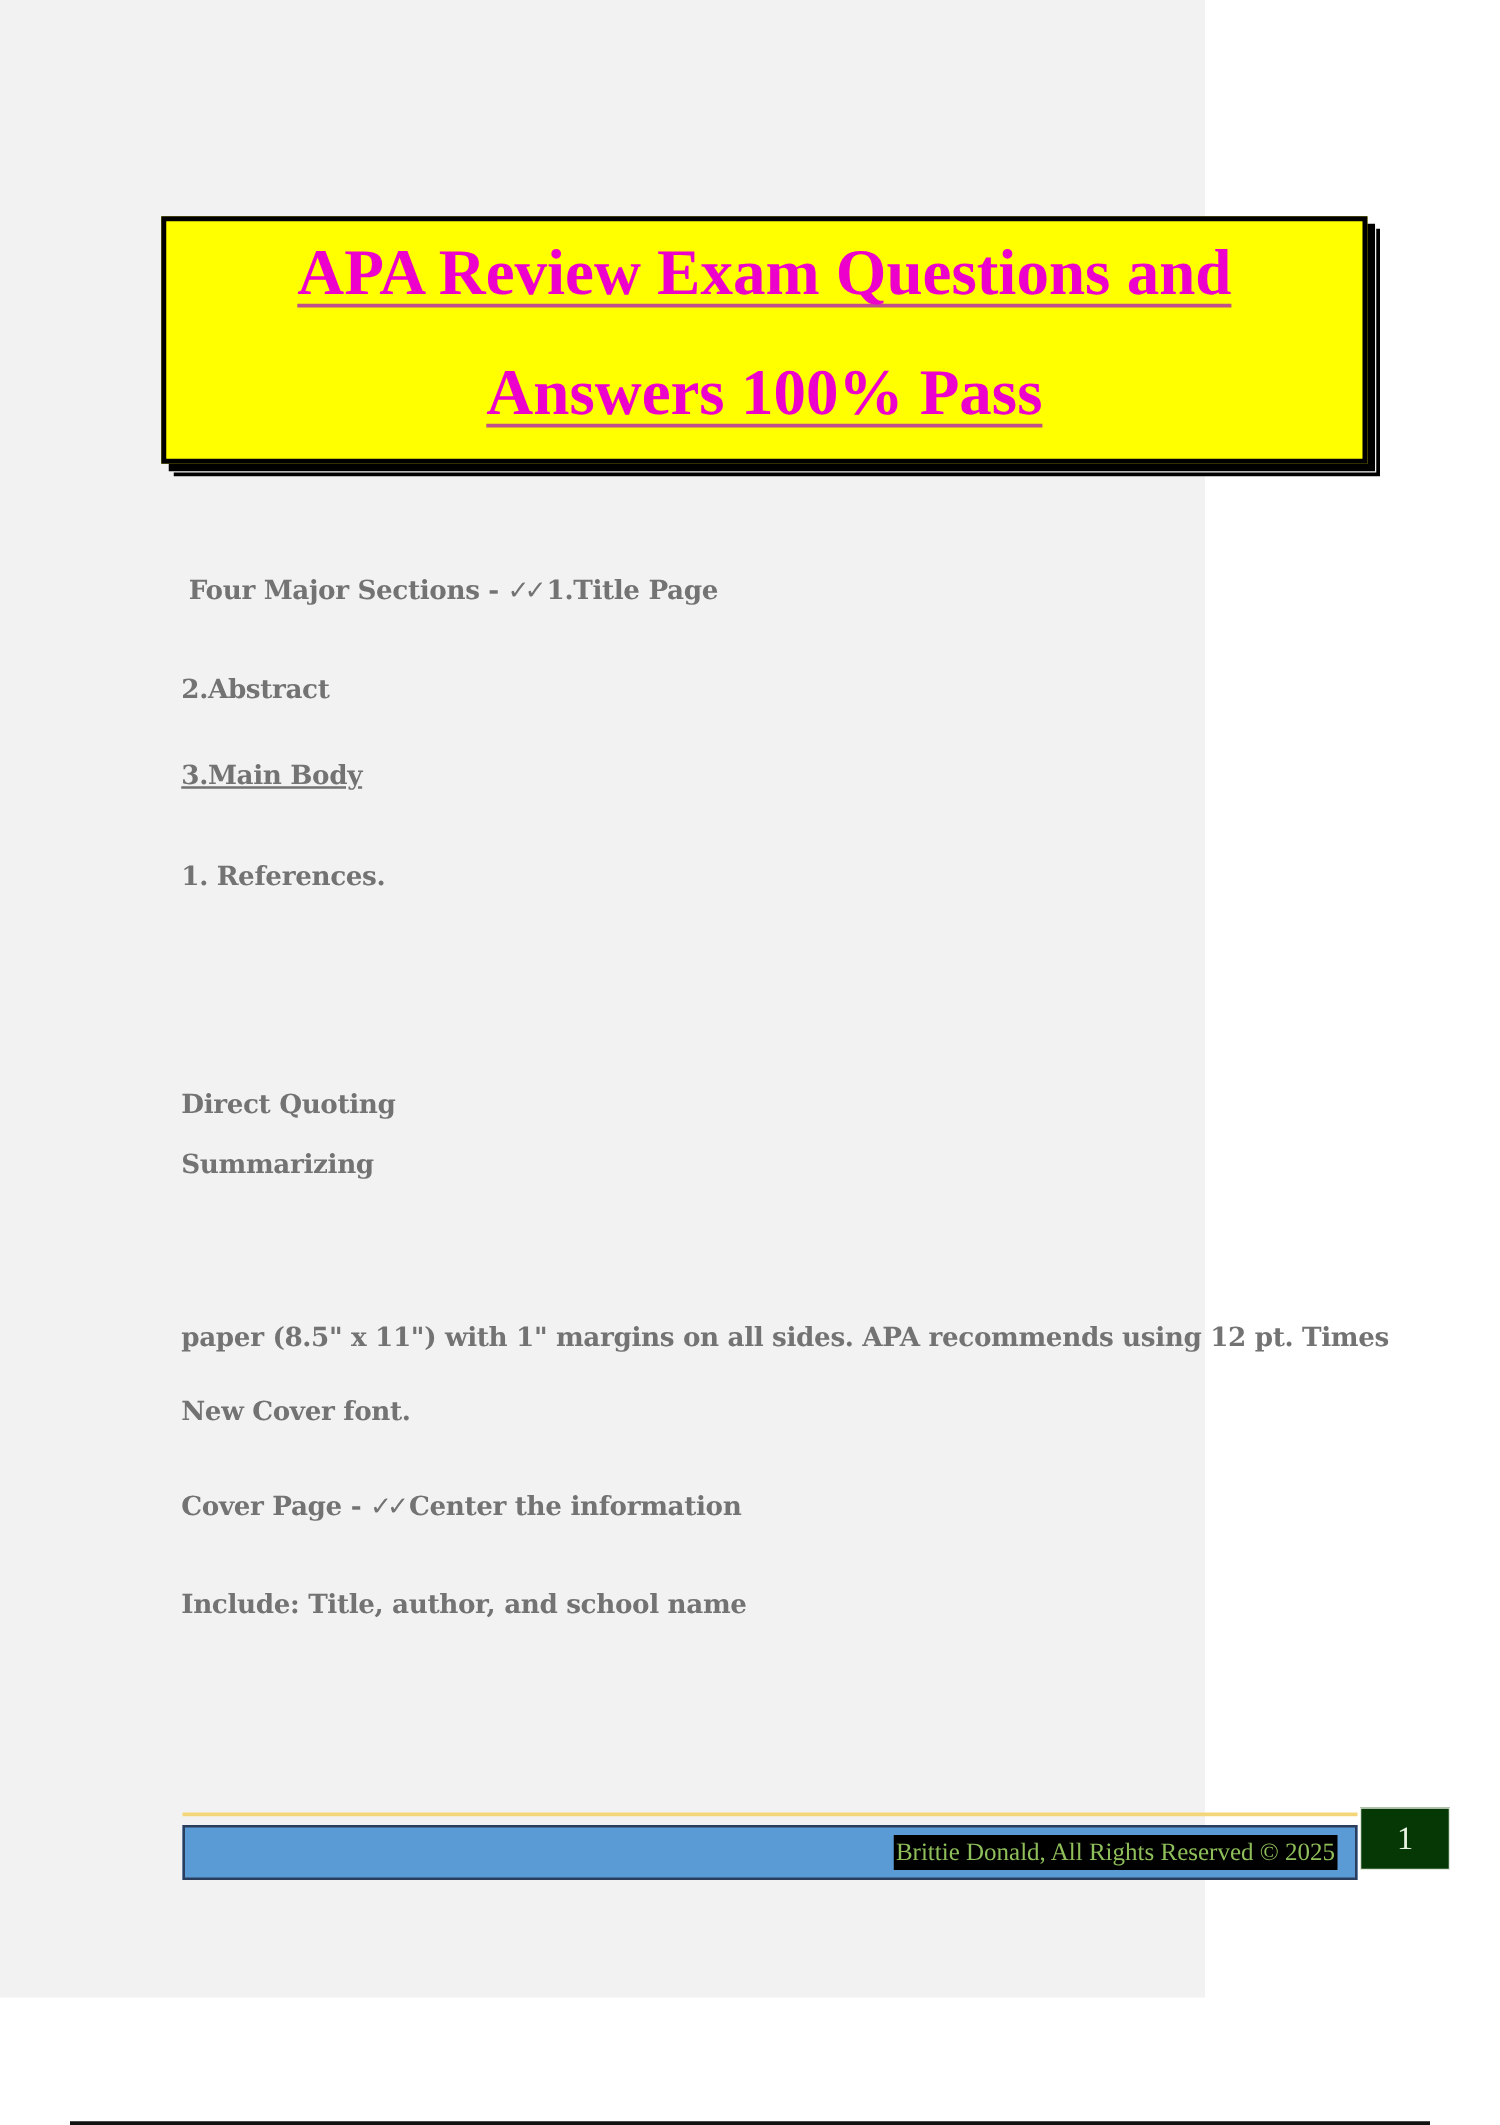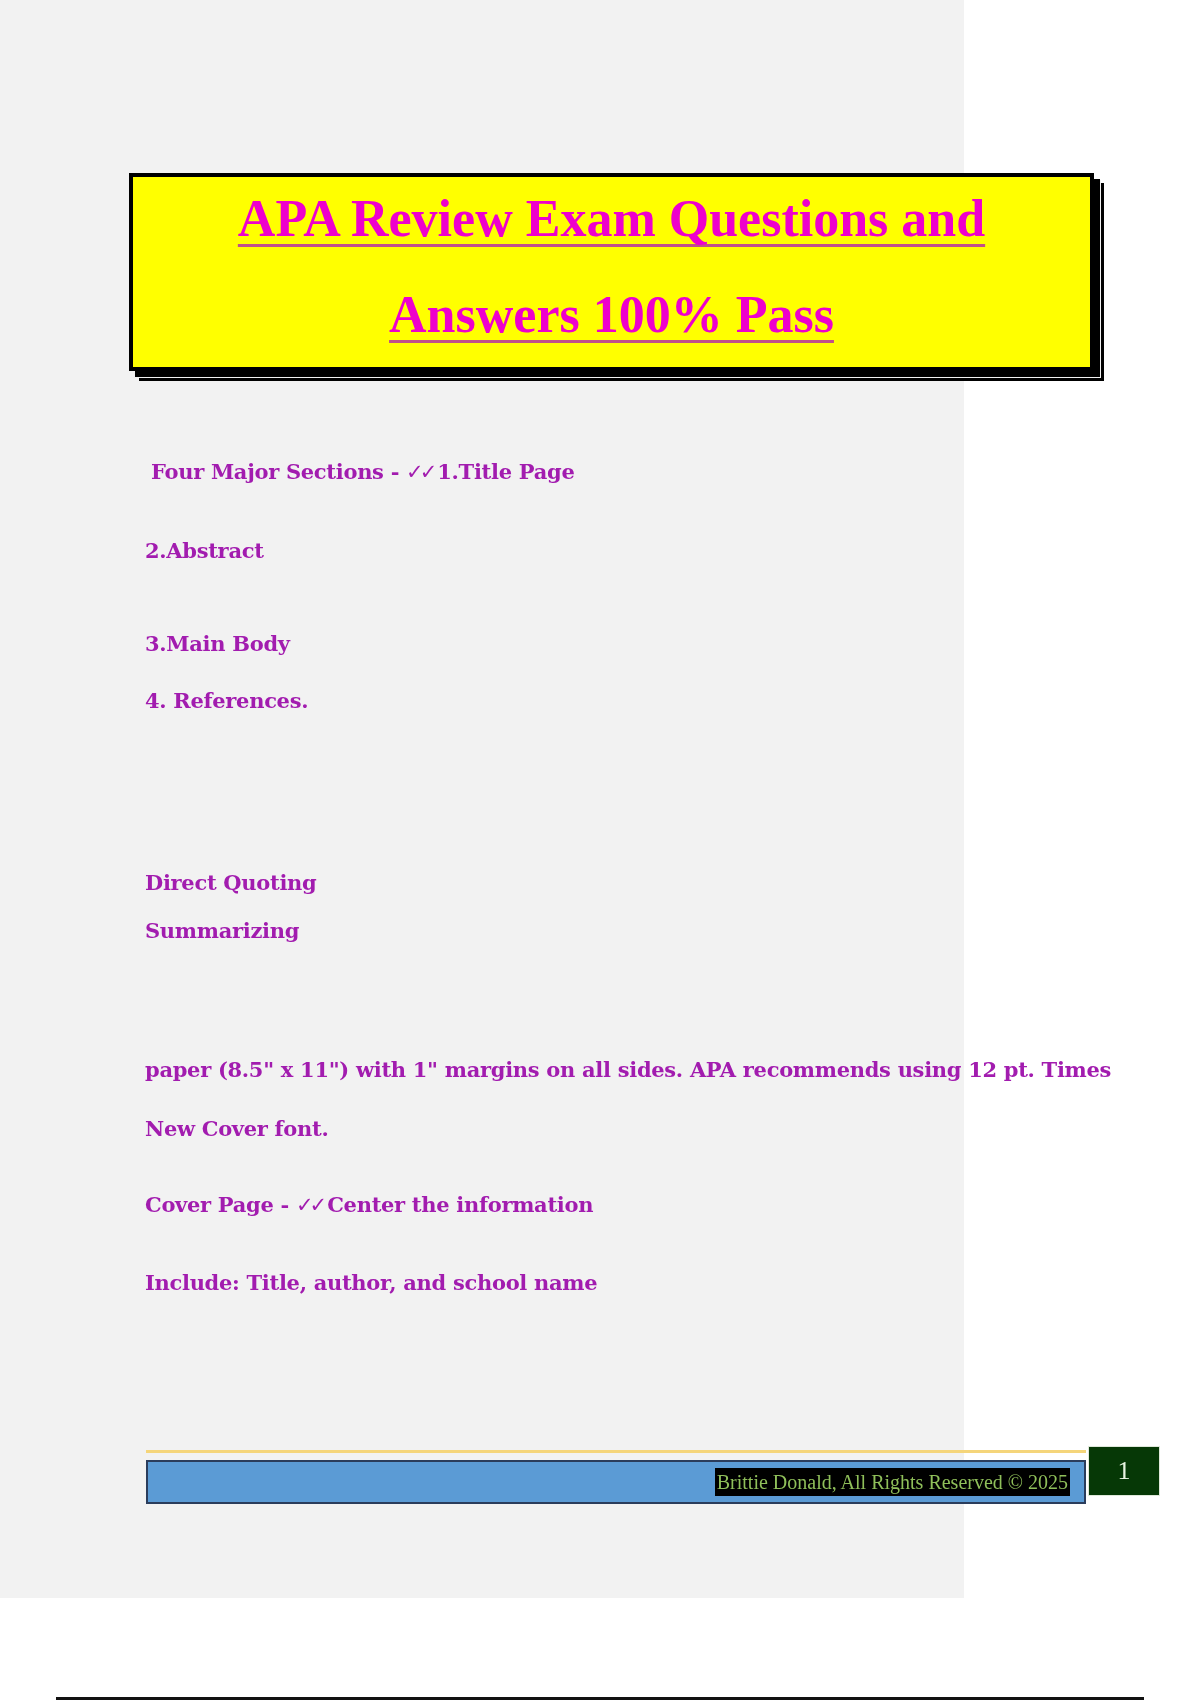--- a/index.html
+++ b/index.html
@@ -52,21 +52,21 @@
     }
     .title-line.l1 { top: 16px; }
     .title-line.l2 { top: 112px; }
 
     .line {
       position: absolute;
       left: 145px;
       font-family: "DejaVu Serif", "Liberation Serif", serif;
       font-weight: bold;
       font-size: 21px;
-      color: #a21caf;
+      color: #737373;
       white-space: nowrap;
       letter-spacing: -0.3px;
       line-height: 1;
     }
     .check {
       font-family: "DejaVu Sans", sans-serif;
       font-weight: bold;
       font-size: 21px;
       letter-spacing: -4px;
       margin-right: 4px;
@@ -142,26 +142,26 @@
   </div>
 
   <div class="line" style="top:461px; left:151px;">
     <span>Four Major Sections - </span><span class="check">✓✓</span><span>1.Title Page</span>
   </div>
 
   <div class="line" style="top:540px;">
     <span>2.Abstract</span>
   </div>
 
-  <div class="line" style="top:633px;">
+  <div class="line" style="top:609px;text-decoration:underline;">
     <span>3.Main Body</span>
   </div>
 
   <div class="line" style="top:690px;">
-    <span>4. References.</span>
+    <span>1. References.</span>
   </div>
 
 
   <div class="line" style="top:830px;margin-top:42px;">
     <span>Direct Quoting</span>
   </div>
 
   <div class="line" style="top:920px;">
     <span>Summarizing</span>
   </div>

